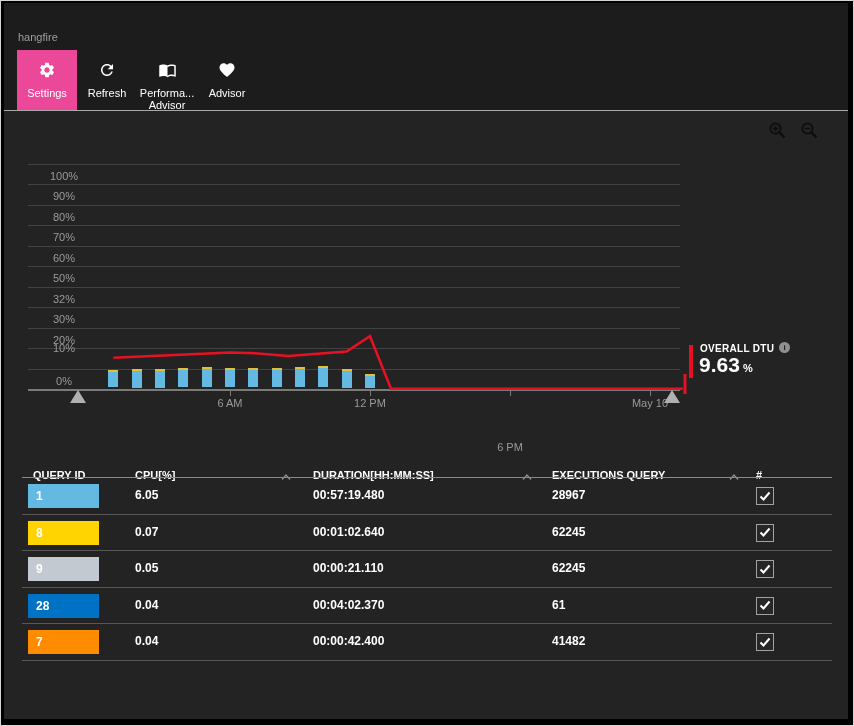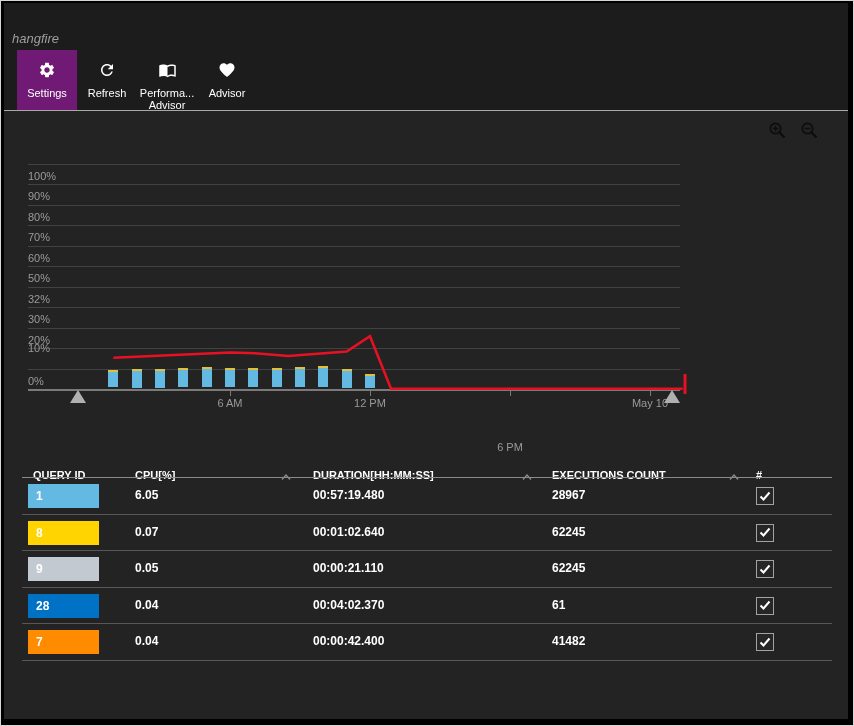--- a/index.html
+++ b/index.html
@@ -5,36 +5,36 @@
   html,body{margin:0;padding:0;background:#000;}
   #screen{position:relative;width:854px;height:726px;background:#232323;overflow:hidden;
           font-family:"Liberation Sans","DejaVu Sans",sans-serif;color:#fff;}
   
   #frame-white{position:absolute;inset:0;border:1px solid #d6d6d6;pointer-events:none;z-index:60;}
   #frame-black{position:absolute;inset:1px;border-style:solid;border-color:#000;border-width:2px 5px 6px 3px;pointer-events:none;z-index:59;}
 
   
   #hdr{position:absolute;left:0;top:0;width:100%;height:111px;background:#1c1c1c;border-bottom:1px solid #a8a8a8;box-sizing:border-box;}
   .title{position:absolute;left:18px;top:7px;font-size:18px;font-weight:400;color:#fff;}
-  .subtitle{position:absolute;left:12px;top:31px;font-size:13px;color:#9e9e9e;font-style:italic;}
+  .subtitle{position:absolute;left:18px;top:31px;font-size:11px;color:#9e9e9e;}
   #toolbar{position:absolute;left:17px;top:50px;height:60px;display:flex;}
   .tbtn{width:60px;height:60px;display:flex;flex-direction:column;align-items:center;padding-top:11px;box-sizing:border-box;cursor:pointer;}
-  .tbtn.selected{background:#701a75;}
+  .tbtn.selected{background:#ec4899;}
   .tlabel{font-size:11px;color:#fff;margin-top:4px;line-height:12px;text-align:center;white-space:nowrap;}
 
   
   #chart-title{position:absolute;left:18px;top:123px;font-size:13px;color:#fff;}
   .zoombtn{position:absolute;top:121px;cursor:pointer;}
   #zoom-in{left:768px;} #zoom-out{left:800px;}
 
   
   #plot{position:absolute;left:28px;top:163px;width:652px;height:230px;}
   .gridline{position:absolute;left:0;width:652px;height:1px;background:#424242;}
   .axisline{position:absolute;left:0;width:652px;height:2px;background:#7a7a7a;}
-  .ytick{position:absolute;left:0;width:72px;text-align:left;font-size:11px;color:#9a9a9a;}
+  .ytick{position:absolute;left:0;width:72px;text-align:center;font-size:11px;color:#9a9a9a;}
   .bar{position:absolute;width:10px;box-sizing:border-box;}
   #linesvg{position:absolute;left:0;top:0;overflow:visible;}
   .xtick{position:absolute;width:1px;height:5px;background:#7a7a7a;top:228px;}
   .xlabel{position:absolute;top:234px;width:74px;margin-left:-37px;text-align:center;font-size:11px;color:#9a9a9a;white-space:nowrap;}
   .tri{position:absolute;width:0;height:0;border-left:8px solid transparent;border-right:8px solid transparent;border-bottom:13px solid #b0b0b0;top:390px;cursor:ew-resize;}
   #tri-left{left:70px;} #tri-right{left:664px;}
 
   
   #legend{position:absolute;left:689px;top:343px;width:130px;height:40px;}
   .legend-bar{position:absolute;left:0;top:2px;width:4px;height:33px;background:#e81123;}
@@ -169,26 +169,34 @@
       <div class="xlabel" style="left: 341.998px;">12 PM</div>
       <div class="xtick" style="left: 481.996px;"></div>
       <div class="xlabel" style="left: 481.996px; margin-top: 44px;">6 PM</div>
       <div class="xtick" style="left: 621.994px;"></div>
       <div class="xlabel" style="left: 621.994px;">May 10</div>
     </div>
 
   <div id="tri-left" class="tri"></div>
   <div id="tri-right" class="tri"></div>
 
+  <div id="legend">
+    <div class="legend-bar"></div>
+    <div class="legend-label">OVERALL DTU</div>
+    <div class="legend-info">i</div>
+    <div class="legend-value">
+      <span>9.63</span><span class="legend-unit">%</span>
+    </div>
+  </div>
 
   <div id="thead">
     <div class="th th0">QUERY ID</div>
     <div class="th th1">CPU[%]</div>
     <div class="th th2">DURATION[HH:MM:SS]</div>
-    <div class="th th3">EXECUTIONS COUNT</div>
+    <div class="th th3">EXECUTIONS QUERY</div>
     <div class="th th4">#</div>
     <span class="chev chev1"><svg width="12" height="8">
           <polyline points="2,6.5 6,2 10,6.5" stroke="#8c8c8c" stroke-width="1.3" fill="none"></polyline>
         </svg></span>
     <span class="chev chev2"><svg width="12" height="8">
           <polyline points="2,6.5 6,2 10,6.5" stroke="#8c8c8c" stroke-width="1.3" fill="none"></polyline>
         </svg></span>
     <span class="chev chev3"><svg width="12" height="8">
           <polyline points="2,6.5 6,2 10,6.5" stroke="#8c8c8c" stroke-width="1.3" fill="none"></polyline>
         </svg></span>

